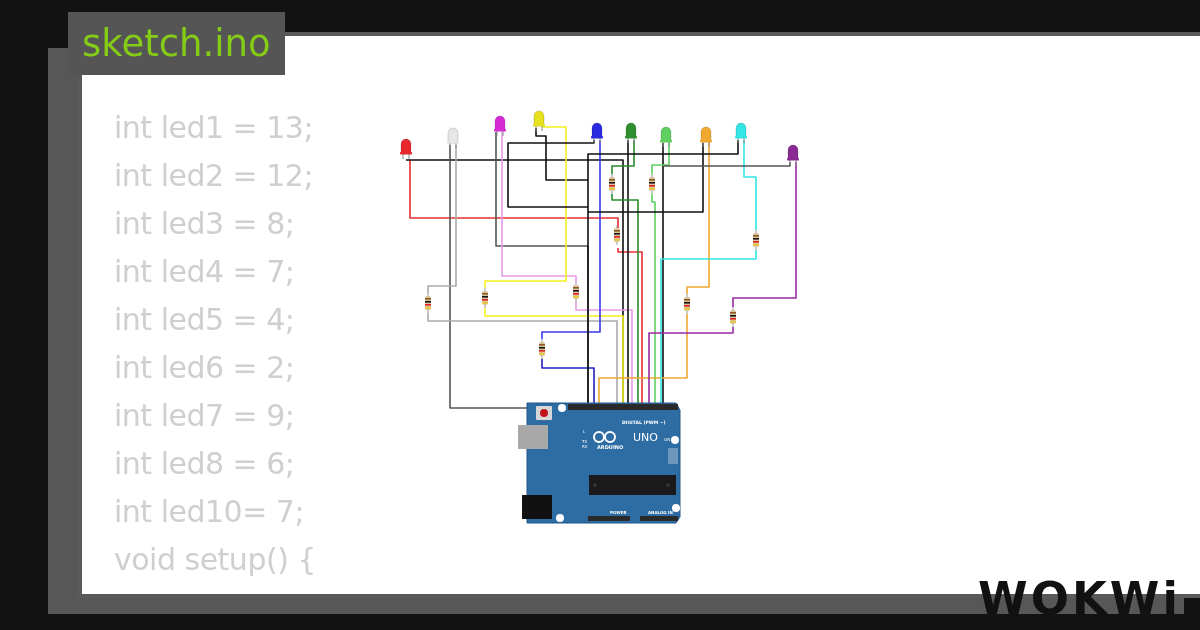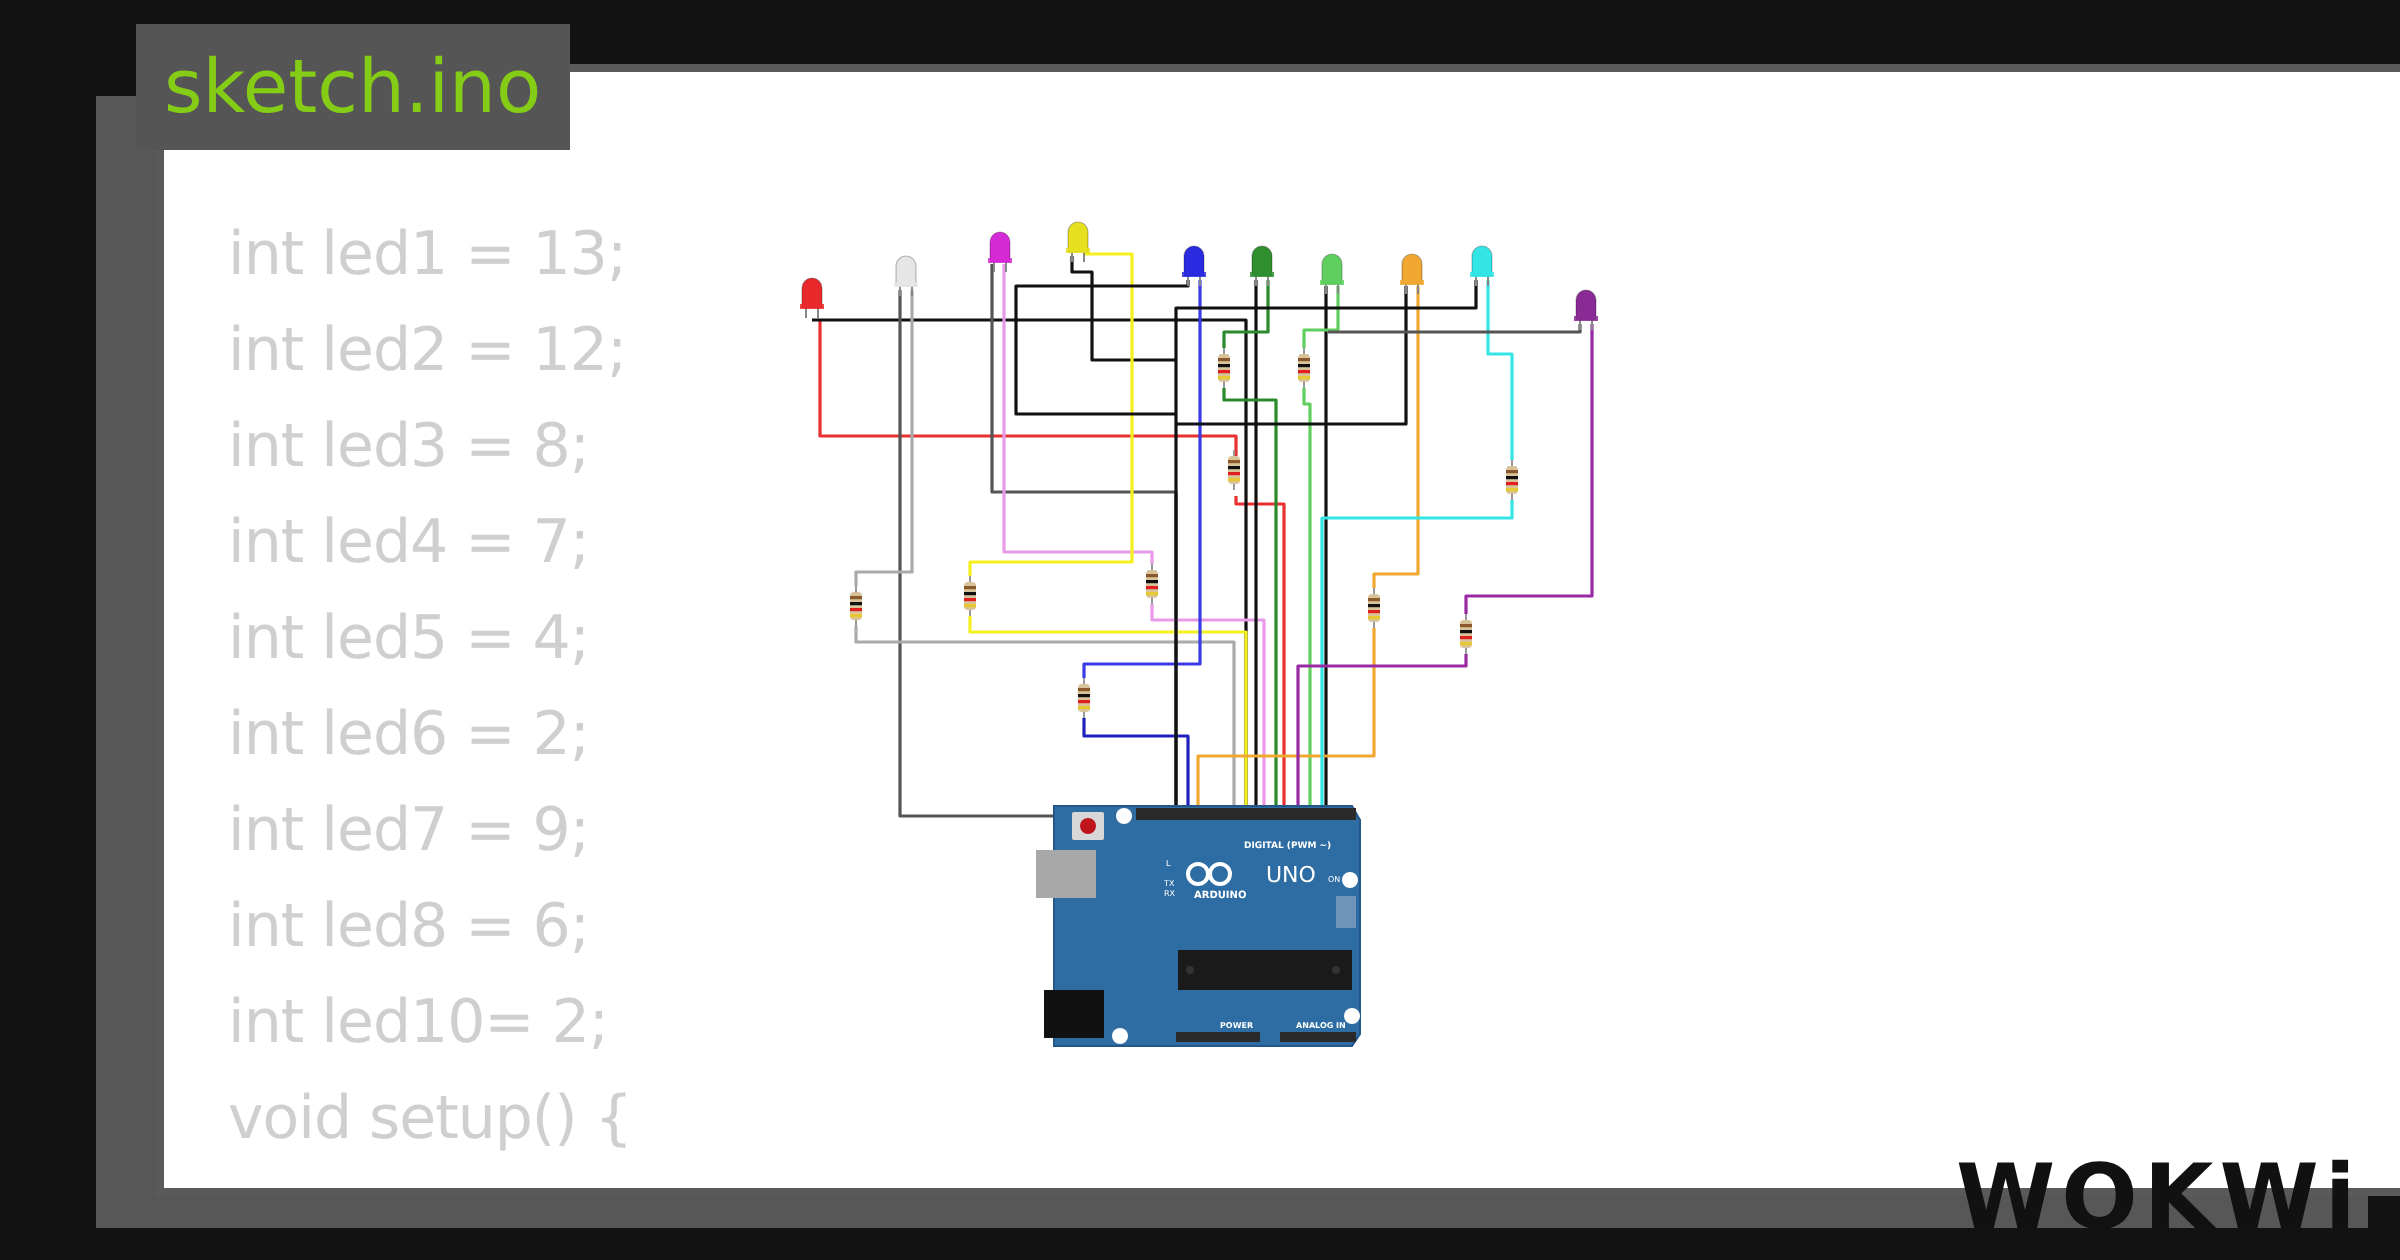--- a/index.html
+++ b/index.html
@@ -19,21 +19,21 @@
 <div class="panel">
   <ul class="code">
     <li>int led1 = 13;</li>
     <li>int led2 = 12;</li>
     <li>int led3 = 8;</li>
     <li>int led4 = 7;</li>
     <li>int led5 = 4;</li>
     <li>int led6 = 2;</li>
     <li>int led7 = 9;</li>
     <li>int led8 = 6;</li>
-    <li>int led10= 2;</li>
+    <li>int led10= 7;</li>
     <li>void setup() {</li>
   </ul>
 </div>
 
 <div class="title-tab">sketch.ino</div>
 
 <svg class="circuit" width="1200" height="630" xmlns="http://www.w3.org/2000/svg">
   <g id="wires">
       <polyline points="410,160 410,218 618,218 618,228" fill="none" stroke="#e83030" stroke-width="1.6" stroke-linejoin="round"></polyline>
       <polyline points="618,248 618,252 642,252 642,406" fill="none" stroke="#e83030" stroke-width="1.6" stroke-linejoin="round"></polyline>

